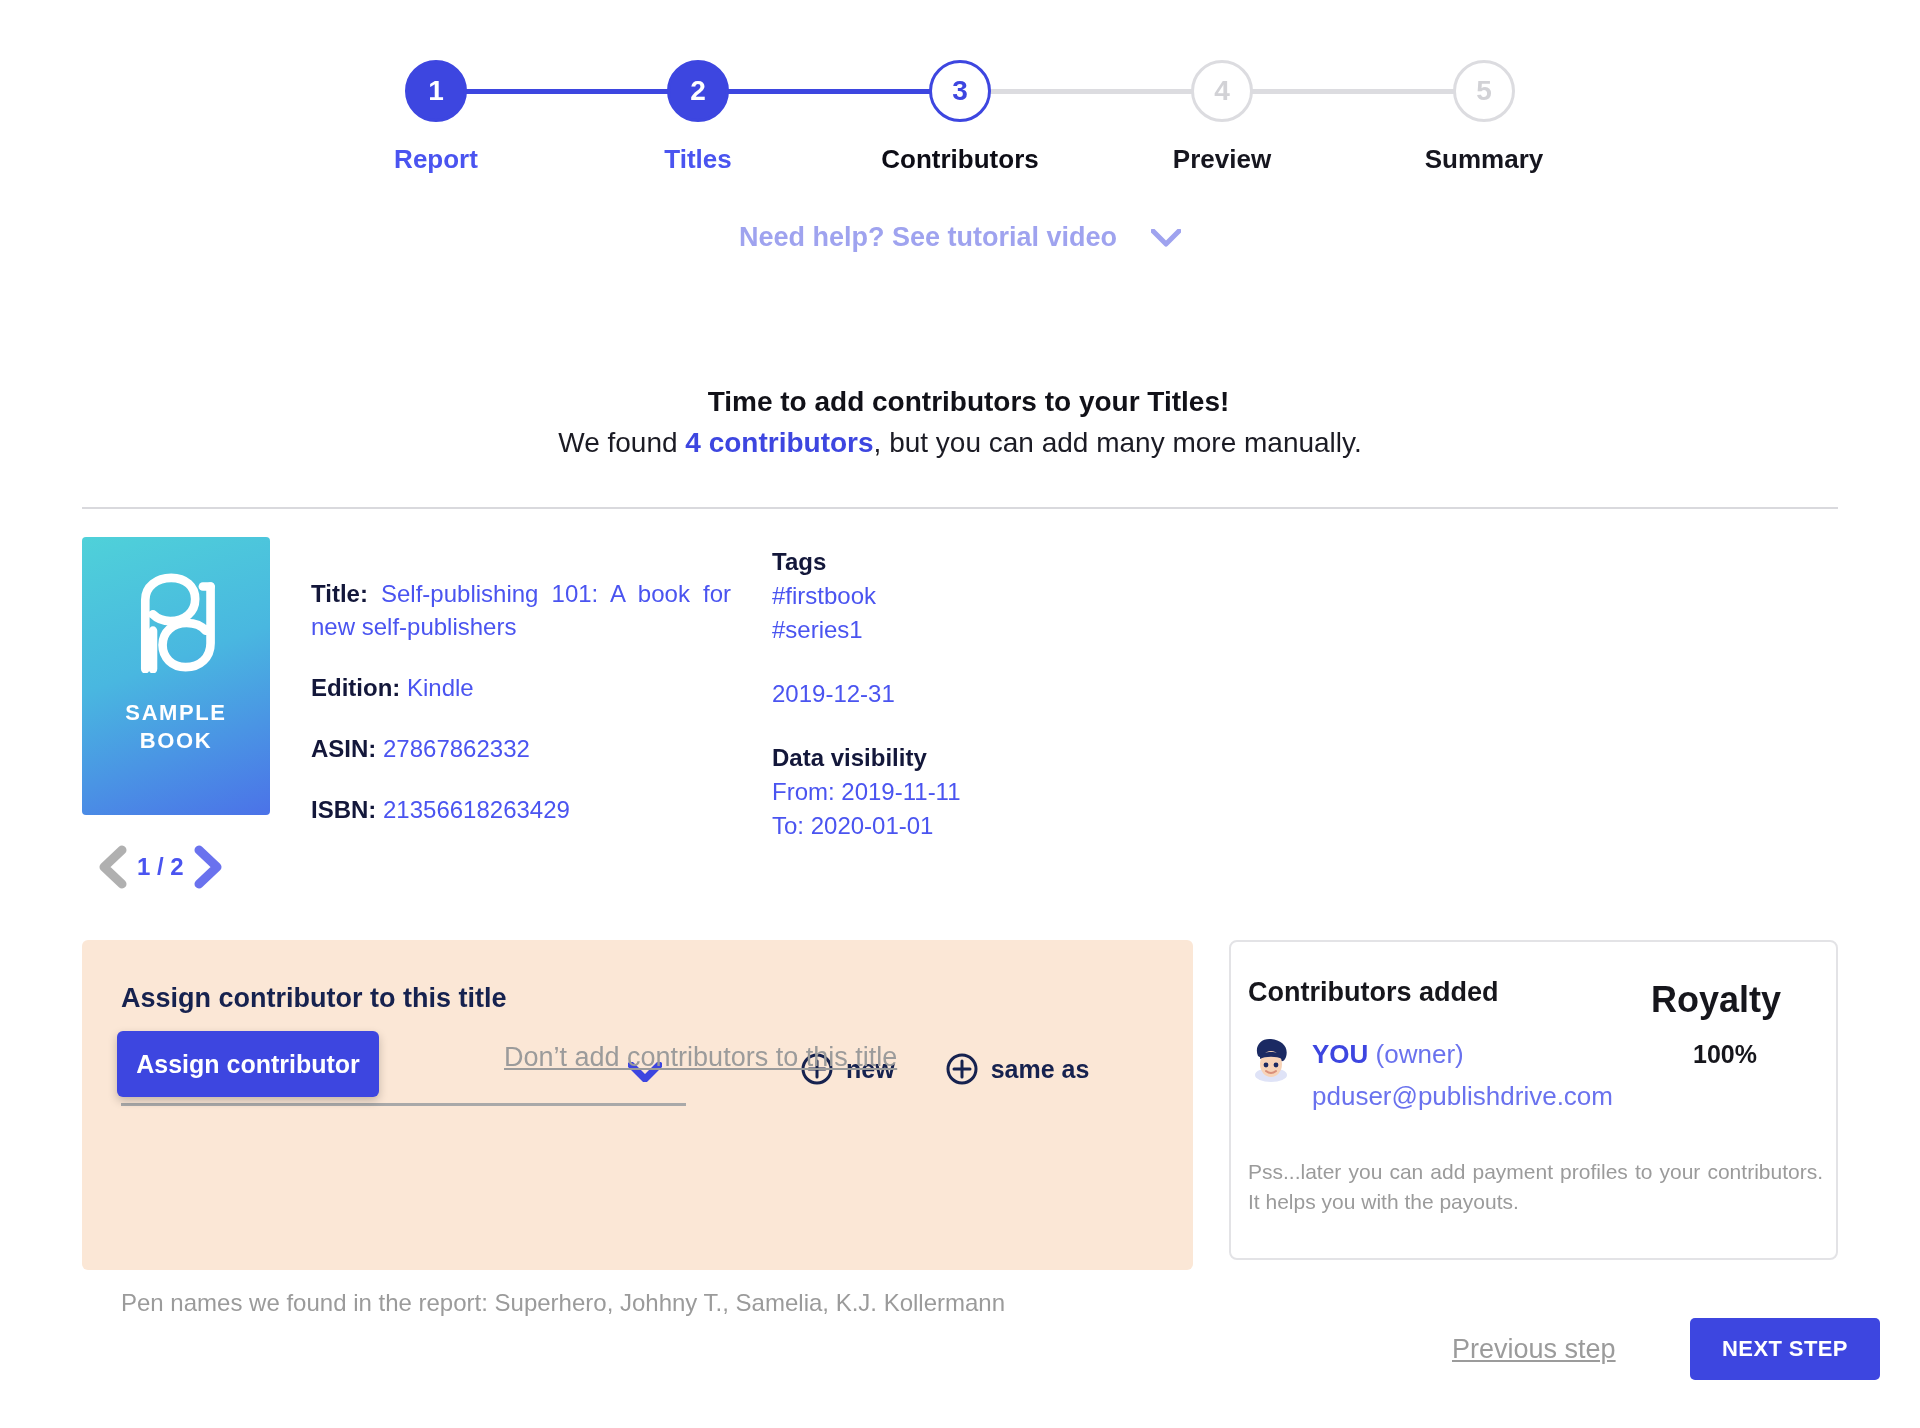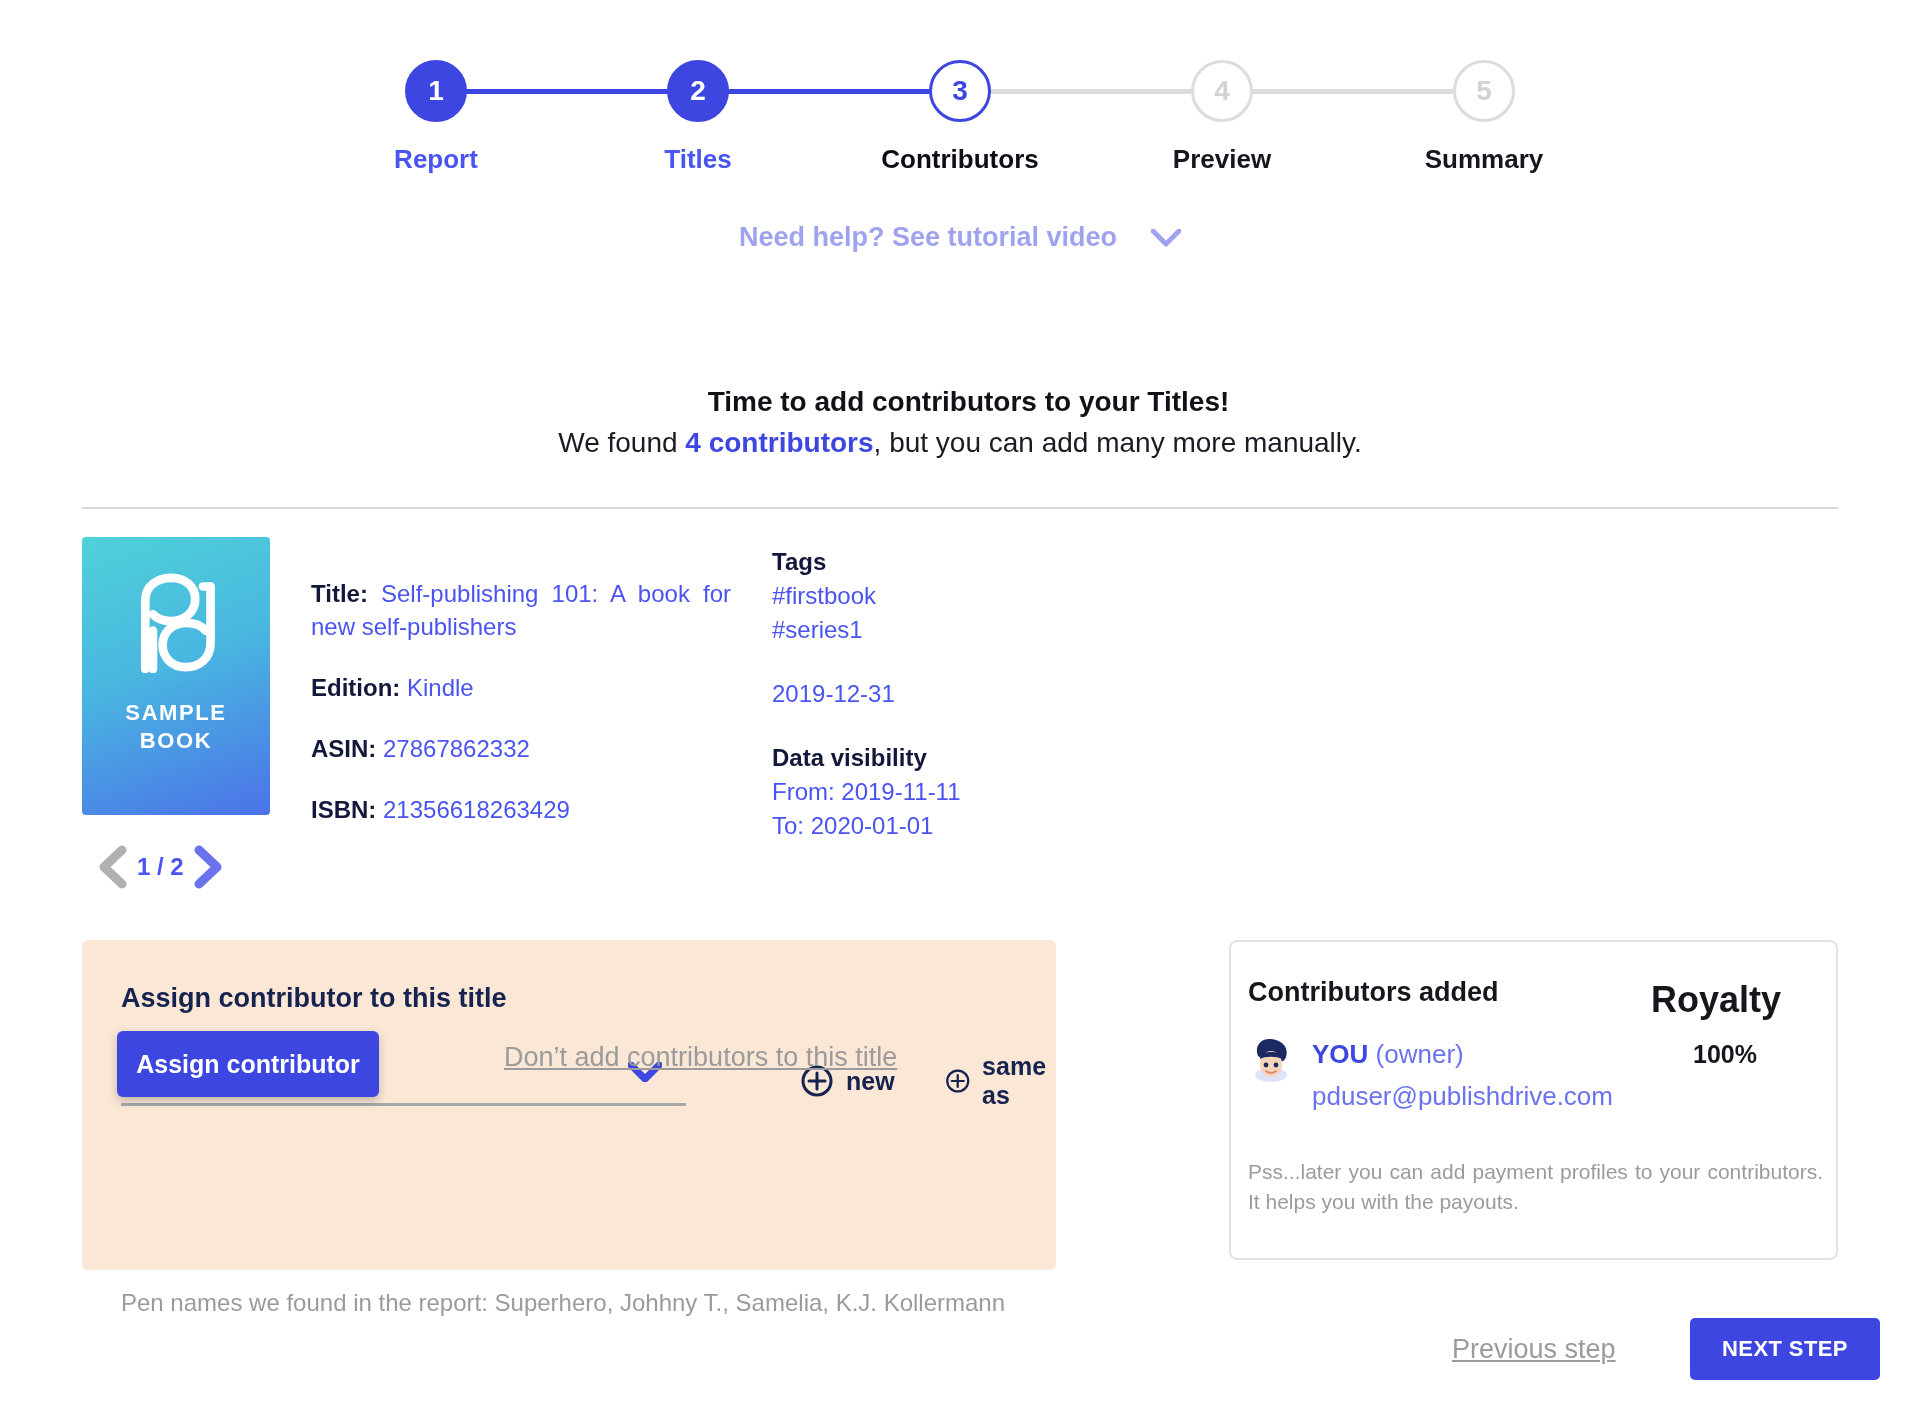--- a/index.html
+++ b/index.html
@@ -90,21 +90,21 @@
   
   .pager {
     position: absolute; left: 95px; top: 845px;
     display: flex; align-items: center; gap: 8px;
   }
   .pg-arrow { width: 34px; height: 44px; cursor: pointer; }
   .pg-count { font-size: 24px; font-weight: bold; color: #4a54f0; }
 
   
   .assign-panel {
-    position: absolute; left: 82px; top: 940px; width: 974px; height: 330px;
+    position: absolute; left: 82px; top: 940px; width: 1111px; height: 330px;
     background: #fbe7d6; border-radius: 6px;
   }
   .assign-title {
     position: absolute; left: 39px; top: 43px;
     font-size: 27px; font-weight: bold; color: #16224f;
   }
   .select-wrap {
     position: absolute; left: 39px; top: 108px; width: 565px; height: 58px;
     border-bottom: 3px solid #a9a9a9; display: flex; align-items: center;
     cursor: pointer;

